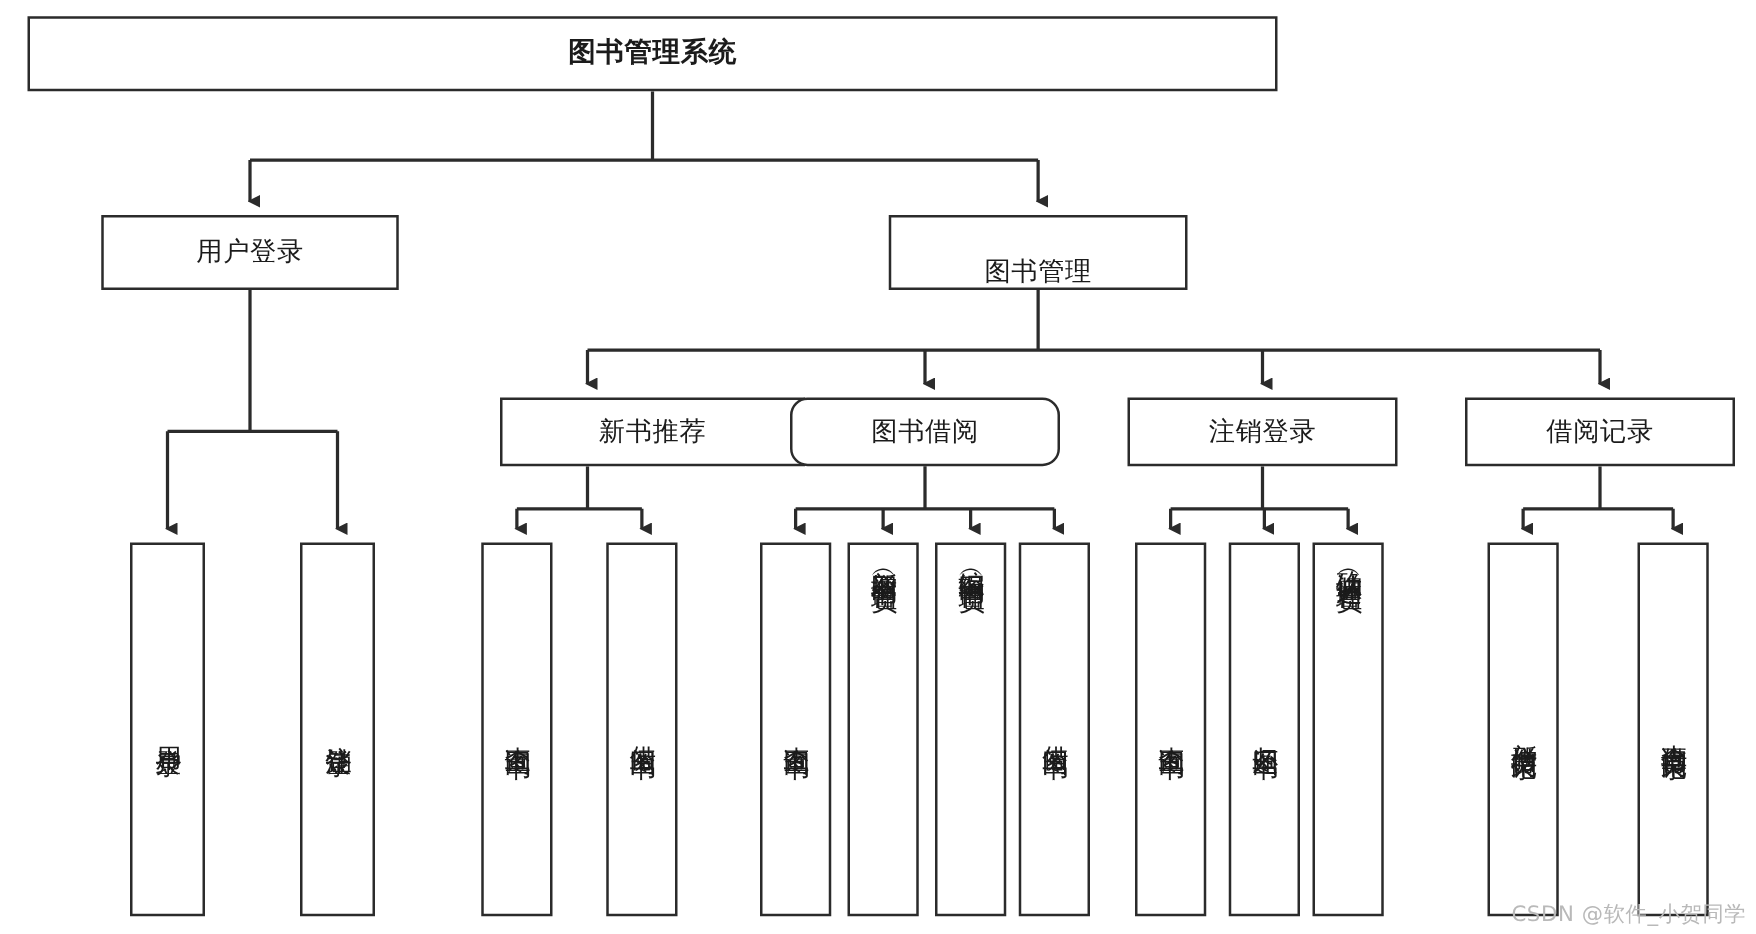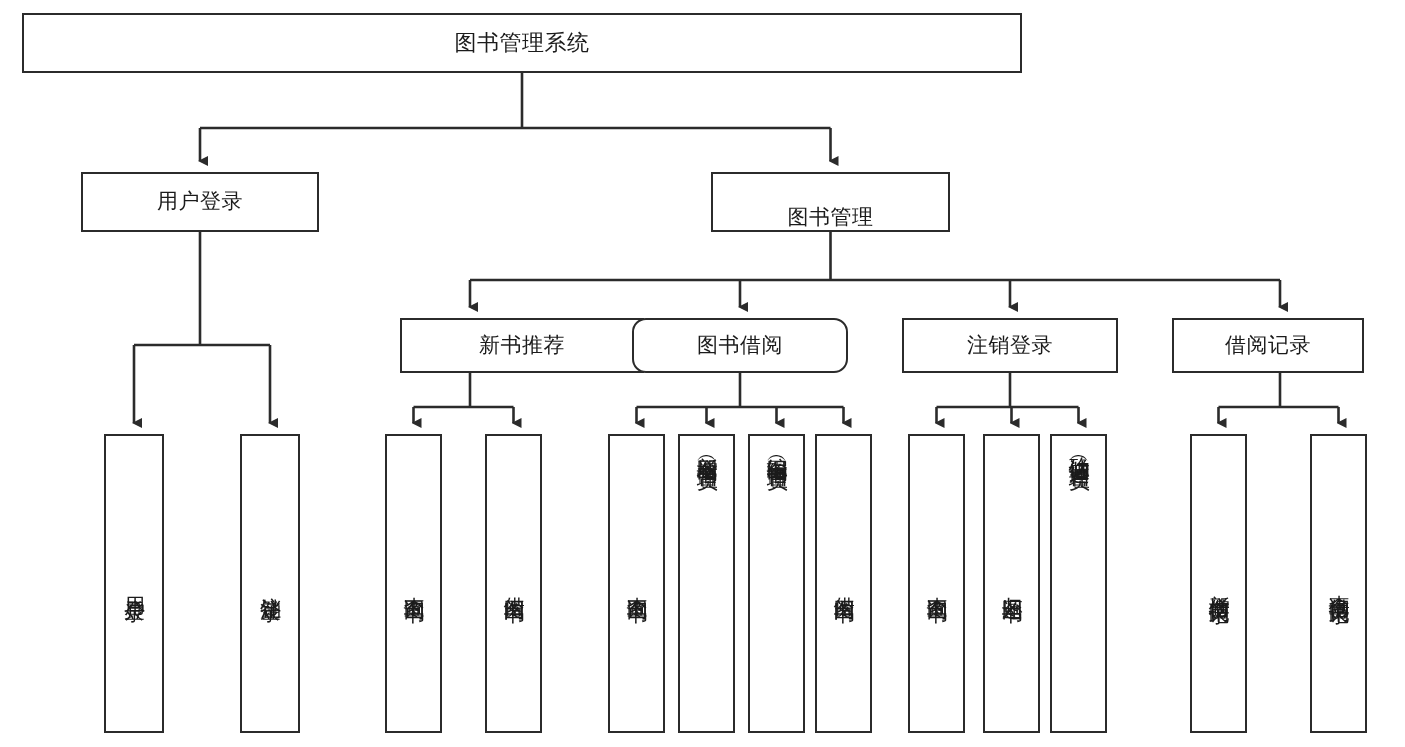--- a/index.html
+++ b/index.html
@@ -105,39 +105,39 @@
         <path d="M 936.5 407 L 936.5 423" marker-end="url(#arrow)"></path>
         <path d="M 1011.5 407 L 1011.5 423" marker-end="url(#arrow)"></path>
         <path d="M 1078.5 407 L 1078.5 423" marker-end="url(#arrow)"></path>
         <path d="M 1280 373 L 1280 407 M 1218.5 407 L 1338.5 407"></path>
         <path d="M 1218.5 407 L 1218.5 423" marker-end="url(#arrow)"></path>
         <path d="M 1338.5 407 L 1338.5 423" marker-end="url(#arrow)"></path>
       </g>
   </svg>
 
   <div id="nodes-layer">
-      <div class="node root horiz" style="left: 22px; top: 13px; width: 1000px; height: 60px;">
+      <div class="node root horiz" style="left: 22px; top: 13px; width: 1000px; height: 60px; font-weight: bold;">
         <span>图书管理系统</span>
       </div>
       <div class="node horiz" style="left: 81px; top: 172px; width: 238px; height: 60px;">
         <span>用户登录</span>
       </div>
       <div class="node horiz" style="left: 711px; top: 172px; width: 239px; height: 60px; align-items: flex-end;">
         <span>图书管理</span>
       </div>
       <div class="node horiz" style="left: 362px; top: 318px; width: 244px; height: 55px; margin-left: 38px;">
         <span>新书推荐</span>
       </div>
       <div class="node horiz" style="left: 632px; top: 318px; width: 216px; height: 55px; border-radius: 14px;">
         <span>图书借阅</span>
       </div>
       <div class="node horiz" style="left: 902px; top: 318px; width: 216px; height: 55px;">
         <span>注销登录</span>
       </div>
-      <div class="node horiz" style="left: 1172px; top: 318px; width: 192px; height: 55px;">
+      <div class="node horiz" style="left: 1172px; top: 318px; width: 216px; height: 55px;">
         <span>借阅记录</span>
       </div>
       <div class="node leaf" style="left: 104px; top: 434px; width: 60px; height: 299px;">
         <span class="vtext">用户登录</span>
       </div>
       <div class="node leaf" style="left: 240px; top: 434px; width: 60px; height: 299px;">
         <span class="vtext">注销登录</span>
       </div>
       <div class="node leaf" style="left: 385px; top: 434px; width: 57px; height: 299px;">
         <span class="vtext">查询图书</span>
@@ -167,13 +167,14 @@
         <span class="vtext">确认归还（管理员）</span>
       </div>
       <div class="node leaf" style="left: 1190px; top: 434px; width: 57px; height: 299px;">
         <span class="vtext">新增借阅记录</span>
       </div>
       <div class="node leaf" style="left: 1310px; top: 434px; width: 57px; height: 299px;">
         <span class="vtext">查询借阅记录</span>
       </div>
     </div>
 
+  <div class="watermark">CSDN @软件_小贺同学</div>
 </div>
 
 </body></html>

